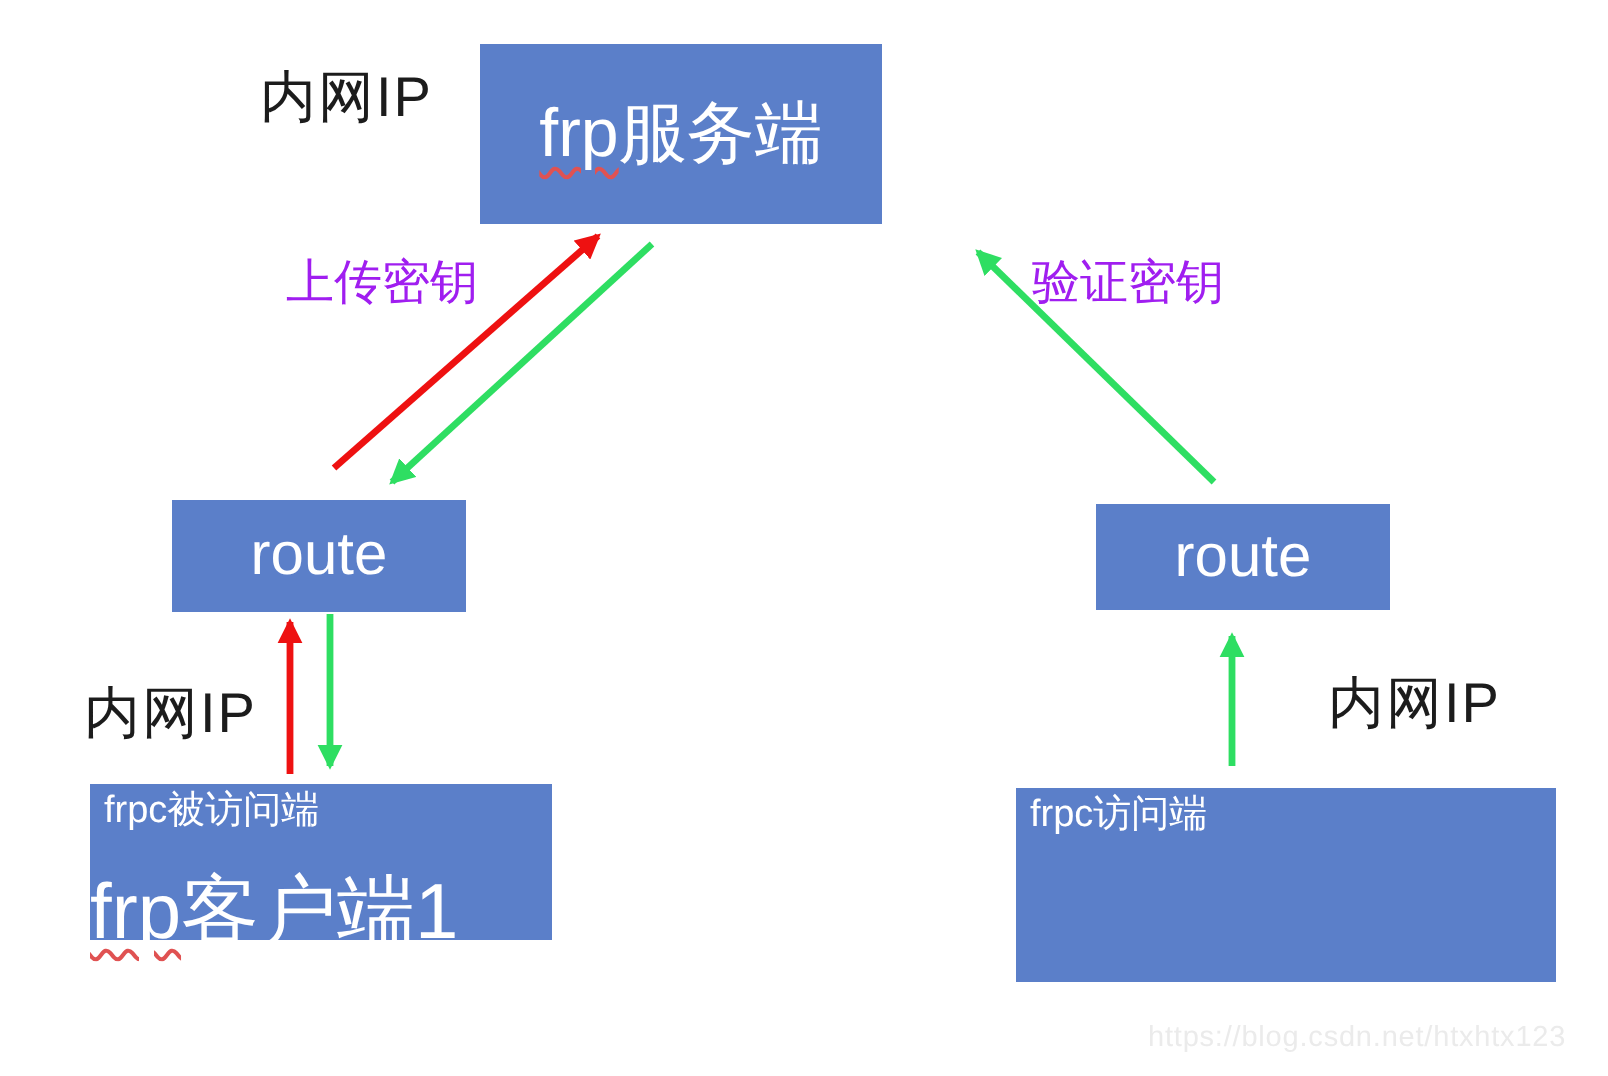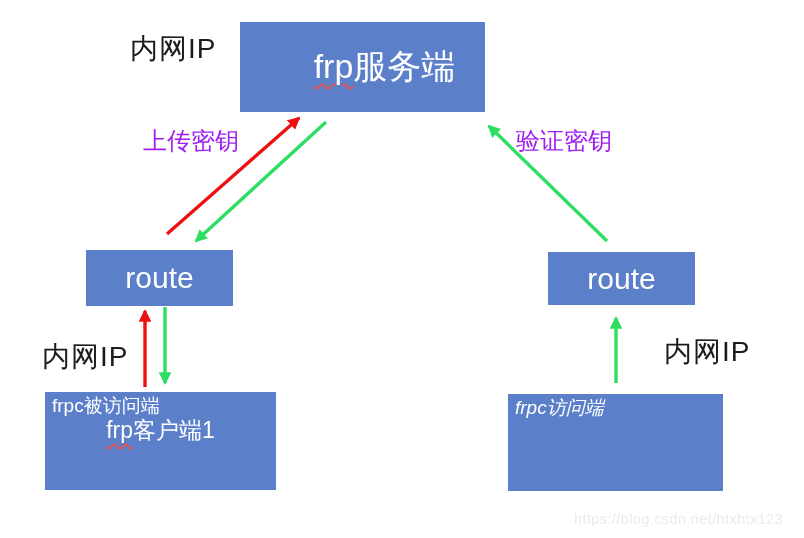--- a/index.html
+++ b/index.html
@@ -10,28 +10,28 @@
   .arrows{position:absolute;left:0;top:0;width:804px;height:538px;pointer-events:none;}
   .arrow-red{stroke:var(--arrow-red,#ee1111);stroke-width:3.4;}
   .arrow-green{stroke:var(--arrow-green,#2ede62);stroke-width:3.4;}
   .head-red{fill:var(--arrow-red,#ee1111);}
   .head-green{fill:var(--arrow-green,#2ede62);}
 
   .node{
     position:absolute;background:var(--box-blue,#5b7fc9);color:var(--box-text-white,#fff);
     display:flex;align-items:center;justify-content:center;
   }
-  .box-server{left:240px;top:22px;width:201px;height:90px;font-size:34px;padding-left:44px;}
+  .box-server{left:240px;top:22px;width:201px;height:90px;font-size:34px;}
   .box-route-left{left:86px;top:250px;width:147px;height:56px;font-size:30px;}
   .box-route-right{left:548px;top:252px;width:147px;height:53px;font-size:30px;}
   .box-client{display:block;}
-  .box-client1{left:45px;top:392px;width:231px;height:98px;}
-  .box-client2{left:508px;top:394px;width:215px;height:97px;font-style:italic;}
+  .box-client1{left:45px;top:392px;width:231px;height:78px;}
+  .box-client2{left:508px;top:394px;width:270px;height:97px;}
   .client-role{display:block;font-size:19px;padding:3px 0 0 7px;line-height:1.15;}
-  .client-main{display:block;text-align:center;font-size:23px;line-height:1.1;margin-top:1px;}
+  .client-main{display:block;font-size:39px;line-height:1.1;margin-top:19px;}
 
   .wavy{
     text-decoration-line:underline;
     text-decoration-style:wavy;
     text-decoration-color:var(--squiggle-red,#e05252);
     text-decoration-thickness:1.5px;
     text-underline-offset:5px;
   }
 
   .txt{position:absolute;white-space:nowrap;}

